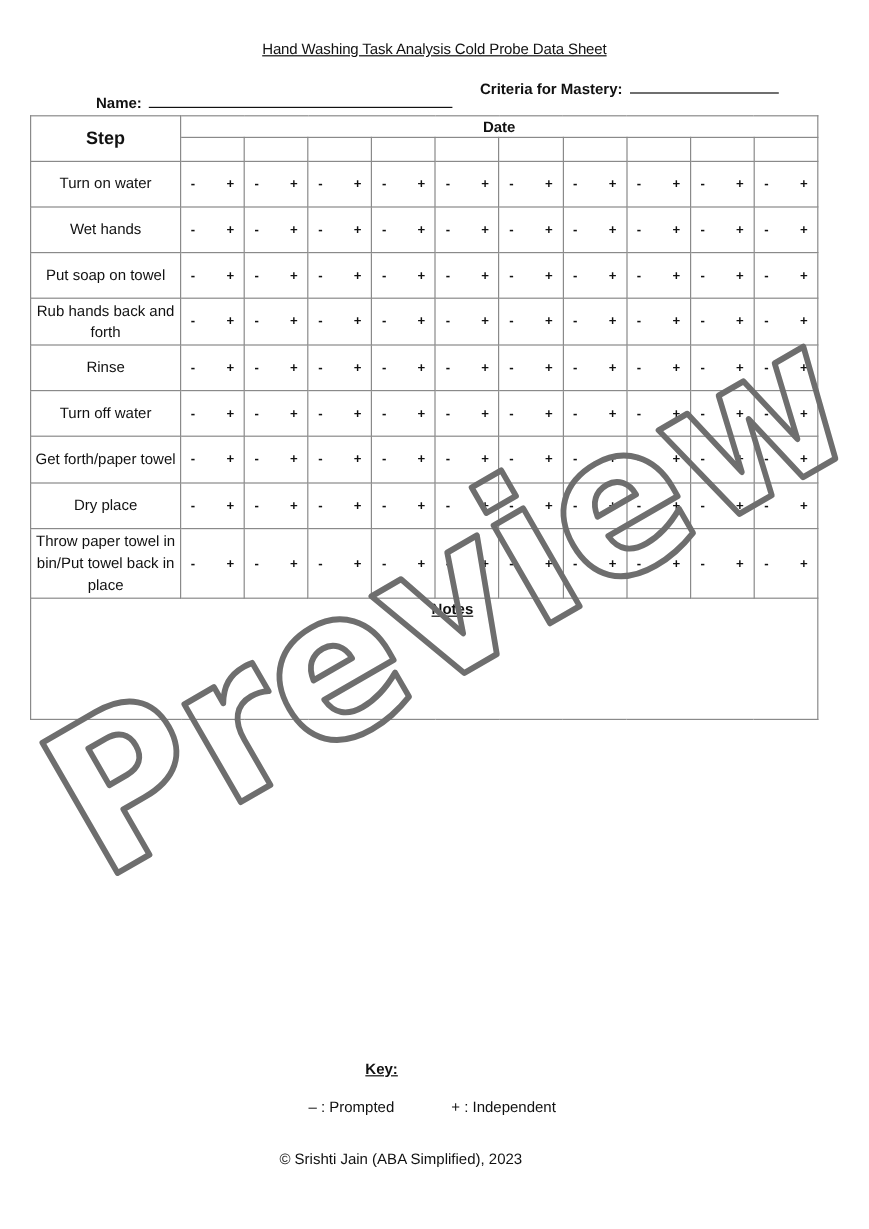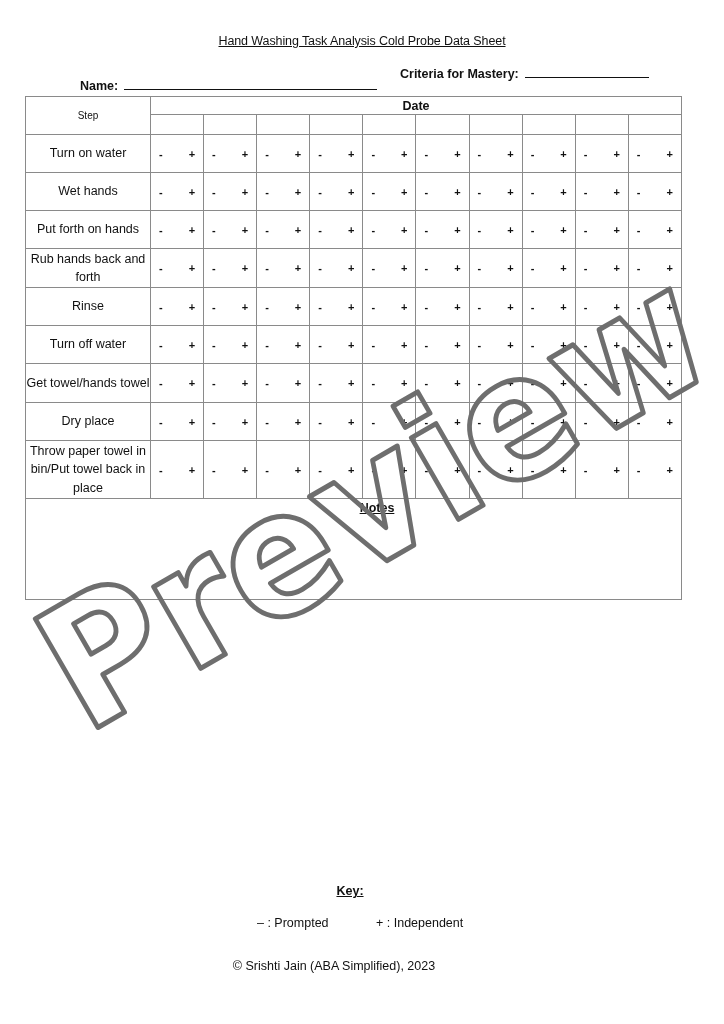--- a/index.html
+++ b/index.html
@@ -7,32 +7,32 @@
          font-family: "Liberation Sans", sans-serif; color: #111; }
   .title { position: absolute; top: 34px; left: 0; width: 724px; text-align: center;
            font-weight: normal; font-size: 12.5px; text-decoration: underline; letter-spacing: -0.1px; }
   .fields { position: absolute; top: 67px; left: 80px; width: 580px; font-size: 12.5px; font-weight: bold; }
   .field-name { position: absolute; left: 0; top: 12px; white-space: nowrap; }
   .field-crit { position: absolute; left: 320px; top: 0; white-space: nowrap; }
   .line { display: inline-block; border-bottom: 1px solid #111; vertical-align: baseline; height: 10px; margin-left: 6px; }
   table.sheet { position: absolute; top: 96px; left: 25px; width: 657px; border-collapse: collapse;
                 font-size: 12.5px; table-layout: fixed; }
   table.sheet td, table.sheet th { border: 1px solid #8a8a8a; padding: 0; text-align: center; }
-  th.step-h { width: 124px; font-weight: normal; font-size: 10px; }
+  th.step-h { width: 124px; font-weight: bold; font-size: 15px; }
   th.date-h { height: 17px; font-weight: bold; font-size: 12.5px; }
   td.date-cell { height: 19px; }
   td.step { line-height: 18.5px; padding: 0 4px; }
   td.mark { height: 37px; }
   .pm { display: flex; justify-content: space-between; padding: 0 8px; font-weight: bold; font-size: 11px; }
   tr.tall td.mark { height: 38px; }
   tr.xtall td.mark { height: 57px; }
   td.notes { height: 100px; vertical-align: top; text-align: center; }
   .notes-label { font-weight: bold; text-decoration: underline; font-size: 12.5px; display: inline-block; margin-top: 2px; margin-left: 47px; }
   .key { position: absolute; top: 884px; left: 0; width: 636px; text-align: center; font-weight: bold;
-         text-decoration: underline; font-size: 12.5px; padding-left: 32px; }
+         text-decoration: underline; font-size: 12.5px; }
   .key-items { position: absolute; top: 916px; left: 0; width: 724px; font-size: 12.5px; }
   .key-prompted { position: absolute; left: 257px; }
   .key-indep { position: absolute; left: 376px; }
   .copyright { position: absolute; top: 959px; left: 0; width: 668px; text-align: center; font-size: 12.5px; }
   .watermark { position: absolute; left: 0; top: 0; width: 724px; height: 1024px; pointer-events: none; }
 </style>
 </head>
 <body>
 
 <div class="title">Hand Washing Task Analysis Cold Probe Data Sheet</div>
@@ -186,21 +186,21 @@
           </div>
         </td>
         <td class="mark">
           <div class="pm">
             <span>-</span>
             <span>+</span>
           </div>
         </td>
       </tr>
       <tr>
-        <td class="step">Put forth on hands</td>
+        <td class="step">Put soap on towel</td>
         <td class="mark">
           <div class="pm">
             <span>-</span>
             <span>+</span>
           </div>
         </td>
         <td class="mark">
           <div class="pm">
             <span>-</span>
             <span>+</span>
@@ -438,21 +438,21 @@
           </div>
         </td>
         <td class="mark">
           <div class="pm">
             <span>-</span>
             <span>+</span>
           </div>
         </td>
       </tr>
       <tr class="tall">
-        <td class="step">Get towel/hands towel</td>
+        <td class="step">Get forth/paper towel</td>
         <td class="mark">
           <div class="pm">
             <span>-</span>
             <span>+</span>
           </div>
         </td>
         <td class="mark">
           <div class="pm">
             <span>-</span>
             <span>+</span>

